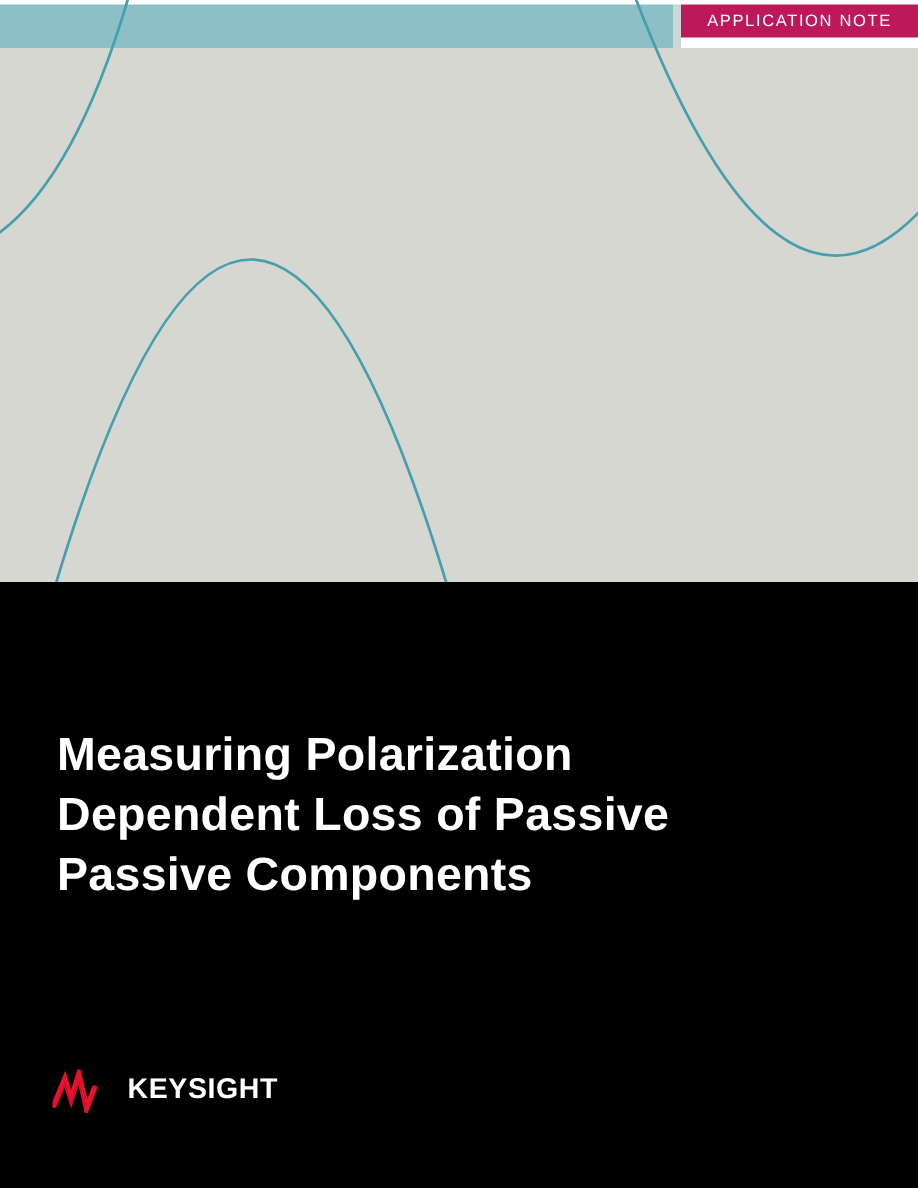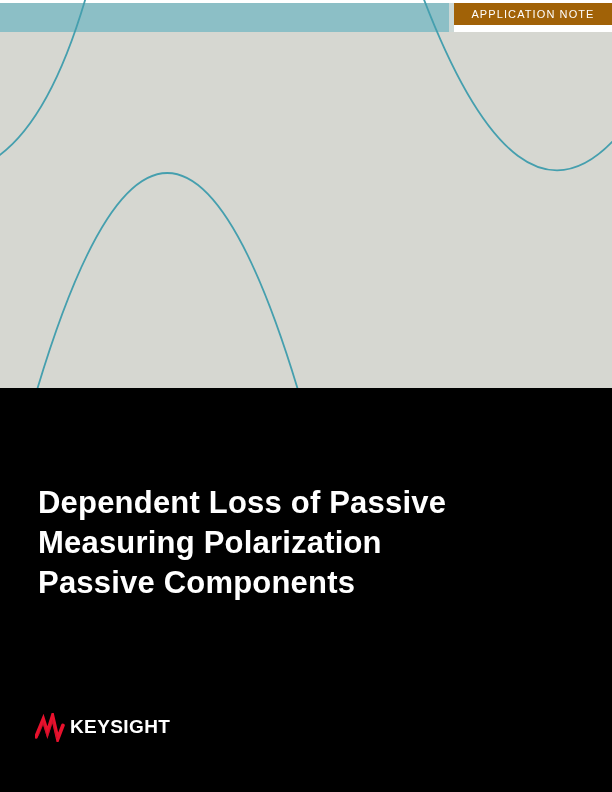--- a/index.html
+++ b/index.html
@@ -24,21 +24,21 @@
     background: #8cbfc6;
   }
   .badge-separator {
     position: absolute; left: 449px; top: 3px;
     width: 5px; height: 29px;
     background: #ccd8d6;
   }
   .note-badge {
     position: absolute; left: 454px; top: 3px;
     width: 158px; height: 22px;
-    background: #a16207;
+    background: #be185d;
     display: flex; align-items: center; justify-content: center;
   }
   .note-badge span {
     color: #ffffff;
     font-size: 11px;
     letter-spacing: 1.1px;
     font-weight: 400;
     white-space: nowrap;
   }
   
@@ -73,21 +73,21 @@
     position: absolute; left: 35px; top: 711px;
     height: 32px;
     display: flex; align-items: center;
   }
   .spark { width: 31px; height: 29px; display: block; }
   .wordmark {
     color: #ffffff;
     font-size: 19px;
     font-weight: 700;
     letter-spacing: 0.4px;
-    margin-left: 4px;
+    margin-left: 19px;
     white-space: nowrap;
   }
 </style>
 </head>
 <body>
 
 <div id="page">
 
   <div class="top-strip"></div>
 
@@ -101,22 +101,22 @@
 
   <svg class="curves-svg" viewBox="0 0 612 388" xmlns="http://www.w3.org/2000/svg">
     <path d="M 86,-3 Q 50,120 -3,157" fill="none" stroke="#459fae" stroke-width="1.8"></path>
     <path d="M 37,390 Q 167,-44 298,390" fill="none" stroke="#459fae" stroke-width="1.8"></path>
     <path d="M 423,-3 Q 517,243 614,140" fill="none" stroke="#459fae" stroke-width="1.8"></path>
   </svg>
 
   <div class="black-section"></div>
 
   <h1 class="page-title">
+    <span class="title-line">Measuring Polarization</span>
     <span class="title-line">Dependent Loss of Passive</span>
-    <span class="title-line">Measuring Polarization</span>
     <span class="title-line">Passive Components</span>
   </h1>
 
   <div class="brand-logo">
     <svg class="spark" viewBox="0 0 30 28" xmlns="http://www.w3.org/2000/svg">
       <path d="M1,23 L8,6 L12,19 L17,3 L22,25 L27,12" fill="none" stroke="#e8112d" stroke-width="3.6" stroke-linejoin="miter" stroke-linecap="round"></path>
       <path d="M3,22 L8,10 L12,23 L17,8 L21,24" fill="none" stroke="#c20f26" stroke-width="1.2" opacity="0.6" stroke-linejoin="miter"></path>
     </svg>
     <span class="wordmark">KEYSIGHT</span>
   </div>

